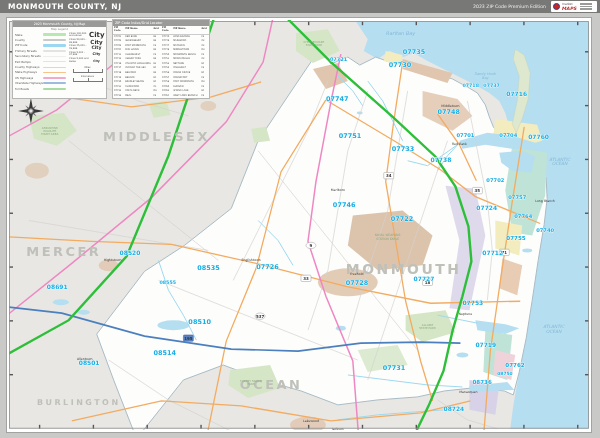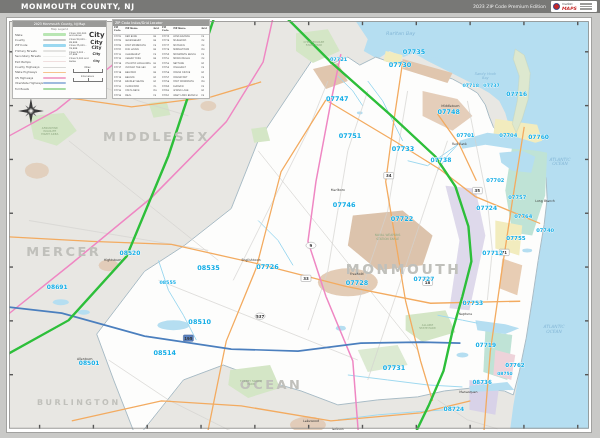--- a/index.html
+++ b/index.html
@@ -1,18 +1,18 @@
 <!DOCTYPE html>
 <html><head>
 <meta charset="utf-8">
 <style>
   html,body{margin:0;padding:0;}
   body{width:600px;height:438px;background:#c9c9c7;font-family:"DejaVu Sans",sans-serif;overflow:hidden;position:relative;}
   .titlebar{position:absolute;left:0;top:0;width:600px;height:13px;background:#787876;display:flex;align-items:center;}
-  .map-title{color:#fff;font-weight:bold;font-size:7.5px;letter-spacing:.6px;margin-left:21px;flex:0 0 auto;}
+  .map-title{color:#fff;font-weight:bold;font-size:7.5px;letter-spacing:.6px;margin-left:8px;flex:0 0 auto;}
   .titlebar .spacer{flex:1;}
   .edition{color:#efefef;font-size:4.6px;margin-right:5px;}
   .logo{width:46px;height:11px;background:#fff;border-radius:1px;margin-right:3px;display:flex;align-items:center;padding:0 2px;box-sizing:border-box;}
   .logo-mark{width:5px;height:5px;border-radius:50%;background:#c62828;border:1px solid #27408b;flex:0 0 auto;}
   .logo-txt{display:flex;flex-direction:column;line-height:3.4px;margin-left:2px;}
   .logo-top{font-size:3px;color:#555;}
   .logo-main{font-size:4.6px;font-weight:bold;font-style:italic;color:#c62828;}
   .logo-bars{margin-left:3px;display:flex;flex-direction:column;gap:1px;}
   .logo-bars i{display:block;width:12px;height:1.4px;background:#9a9a98;}
   .map-panel{position:absolute;left:6px;top:17px;width:586px;height:416px;background:#fff;border:1px solid #a2a2a0;box-sizing:border-box;}

